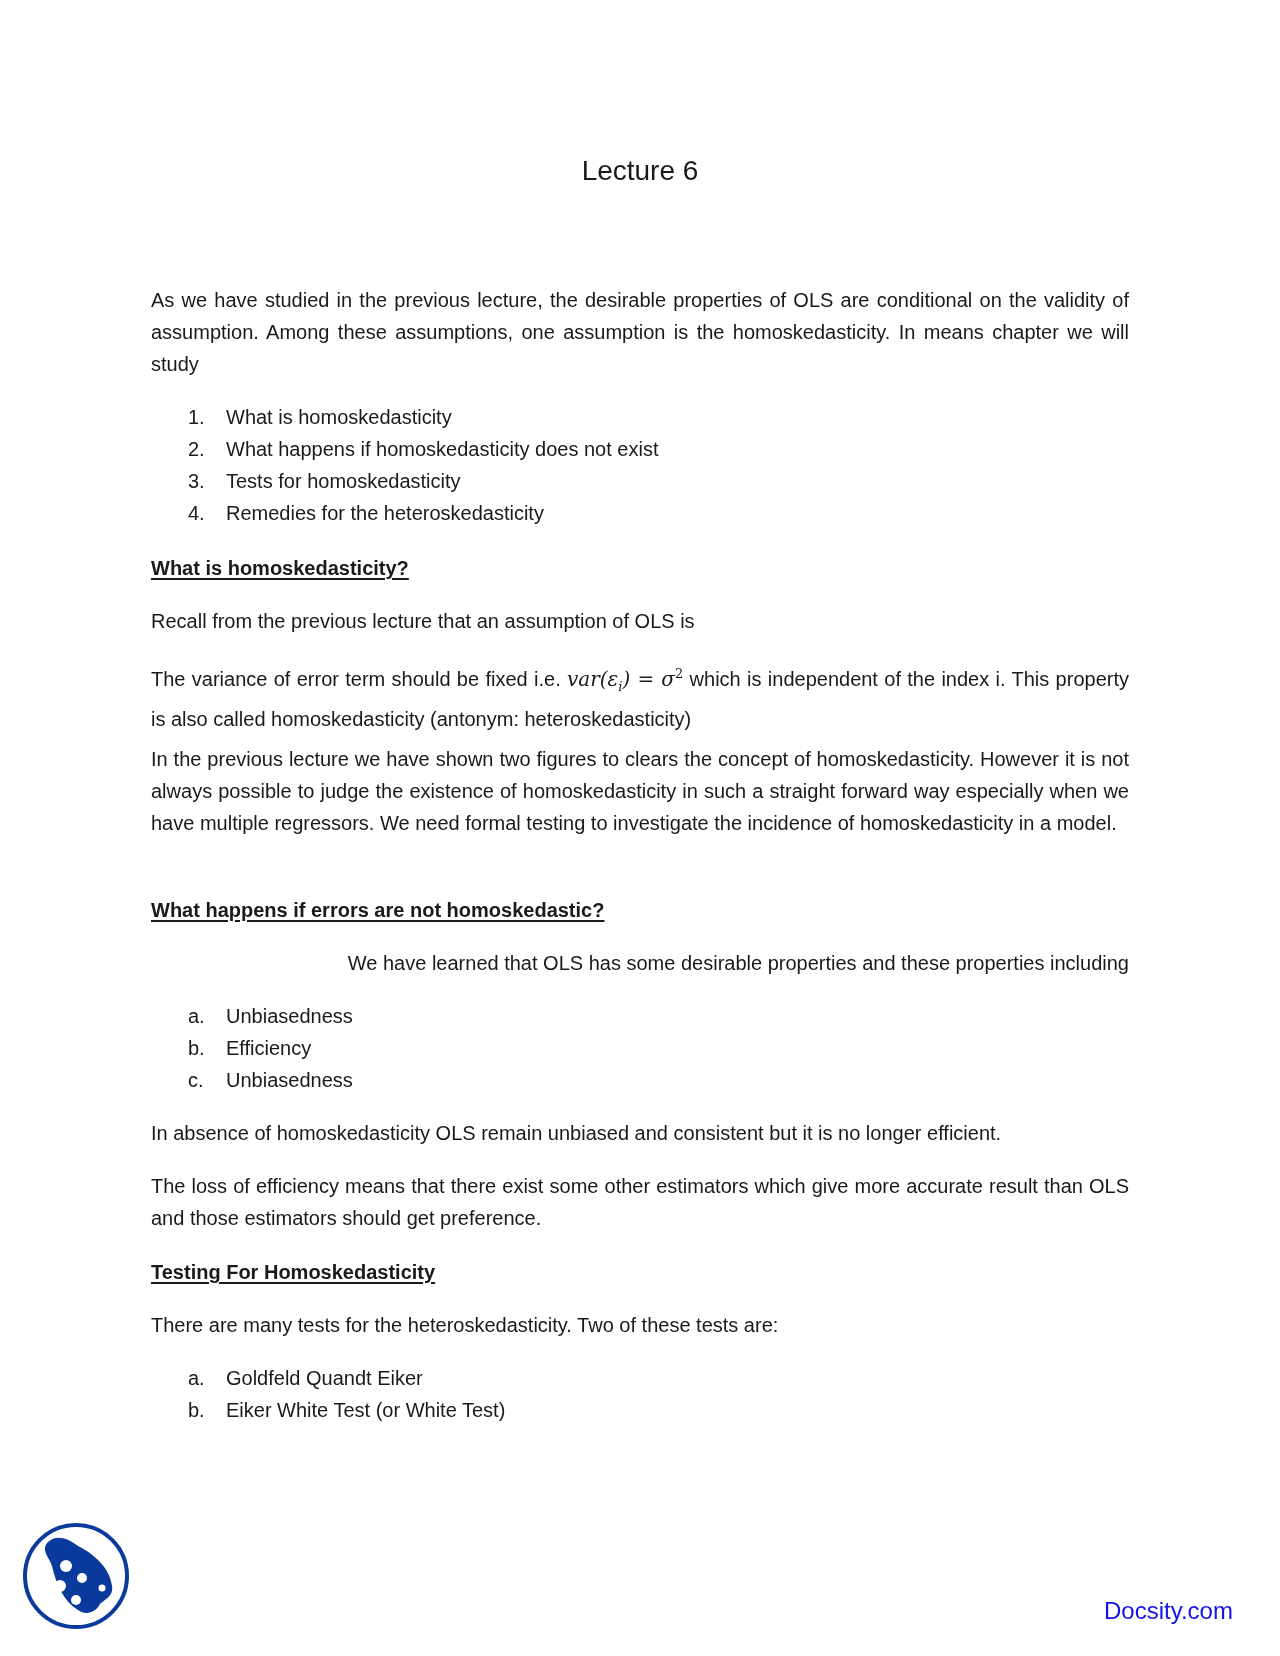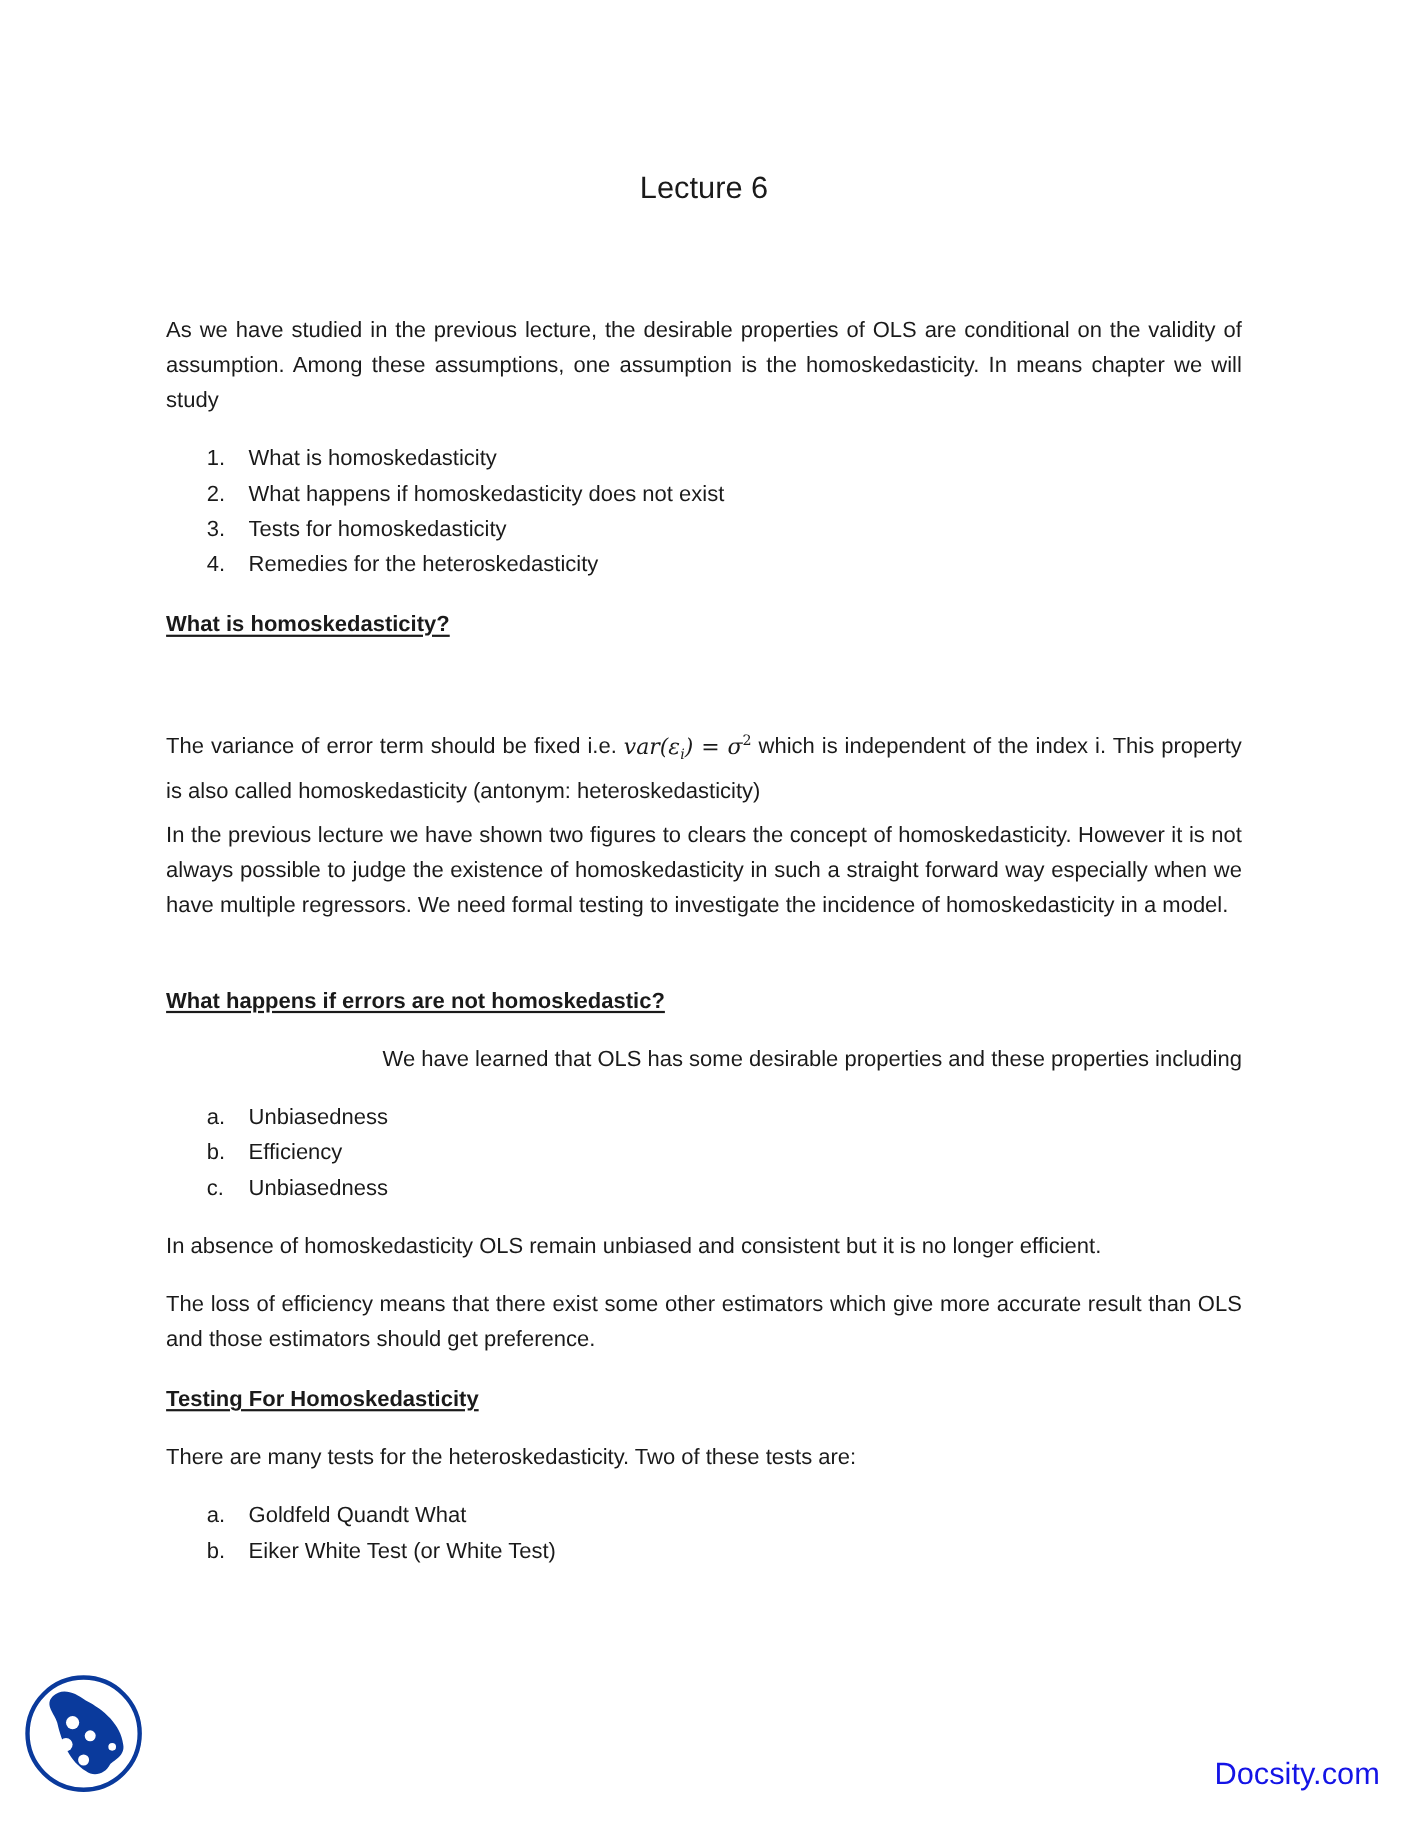--- a/index.html
+++ b/index.html
@@ -12,21 +12,21 @@
   .block { position: absolute; left: 151px; width: 978px; font-size: 20px; line-height: 32px; }
   .justify { text-align: justify; text-align-last: left; }
   .heading { font-weight: bold; text-decoration: underline; text-underline-offset: 3px; }
   .list { position: absolute; left: 188px; font-size: 20px; line-height: 32px; margin: 0; padding: 0; list-style: none; }
   .list li { display: flex; }
   .list .mk { width: 38px; display: inline-block; }
   .math { font-family: "DejaVu Serif", "Liberation Serif", serif; font-style: italic; }
   .math sub { font-size: 13px; }
   .math sup { font-size: 13px; font-style: normal; }
   .logo { position: absolute; left: 20px; top: 1520px; width: 112px; height: 112px; }
-  .watermark { position: absolute; left: 1104px; top: 1597px; font-size: 28px; color: #1414e6; letter-spacing: 0px; }
+  .watermark { position: absolute; left: 1104px; top: 1597px; font-size: 24px; color: #1414e6; letter-spacing: 0px; }
 </style>
 </head>
 <body>
 
 <div class="page">
 
   <div class="title t1">Lecture 6</div>
 
   <div class="block justify" style="top:284px;">As we have studied in the previous lecture, the desirable properties of OLS are conditional on the validity of assumption. Among these assumptions, one assumption is the homoskedasticity. In means chapter we will study</div>
 
@@ -43,20 +43,21 @@
         <span class="mk">3.</span>
         <span>Tests for homoskedasticity</span>
       </li>
     <li>
         <span class="mk">4.</span>
         <span>Remedies for the heteroskedasticity</span>
       </li>
   </ol>
 
   <div class="block heading" style="top:552px;">What is homoskedasticity?</div>
+  <div class="block" style="top:605px;">Recall from the previous lecture that an assumption of OLS is</div>
 
   <div class="block justify" style="top:658px;">
     <span>The variance of error term should be fixed i.e.</span>
     <span class="math"><span>var(ε</span><sub>i</sub><span>) = σ</span><sup>2</sup></span>
     <span>which is independent of the index i. This property is also called homoskedasticity (antonym: heteroskedasticity)</span>
   </div>
 
   <div class="block justify" style="top:743px;">In the previous lecture we have shown two figures to clears the concept of homoskedasticity. However it is not always possible to judge the existence of homoskedasticity in such a straight forward way especially when we have multiple regressors. We need formal testing to investigate the incidence of homoskedasticity in a model.</div>
 
   <div class="block heading" style="top:894px;">What happens if errors are not homoskedastic?</div>
@@ -79,21 +80,21 @@
 
   <div class="block" style="top:1117px;">In absence of homoskedasticity OLS remain unbiased and consistent but it is no longer efficient.</div>
   <div class="block justify" style="top:1170px;">The loss of efficiency means that there exist some other estimators which give more accurate result than OLS and those estimators should get preference.</div>
 
   <div class="block heading" style="top:1256px;">Testing For Homoskedasticity</div>
   <div class="block" style="top:1309px;">There are many tests for the heteroskedasticity. Two of these tests are:</div>
 
   <ol class="list" style="top:1362px;">
     <li>
         <span class="mk">a.</span>
-        <span>Goldfeld Quandt What</span>
+        <span>Goldfeld Quandt Eiker</span>
       </li>
     <li>
         <span class="mk">b.</span>
         <span>Eiker White Test (or White Test)</span>
       </li>
   </ol>
 
   <div class="logo">
     <svg width="112" height="112" viewBox="0 0 112 112">
       <circle cx="56" cy="56" r="51" fill="#ffffff" stroke="#0a3a9c" stroke-width="4"></circle>

